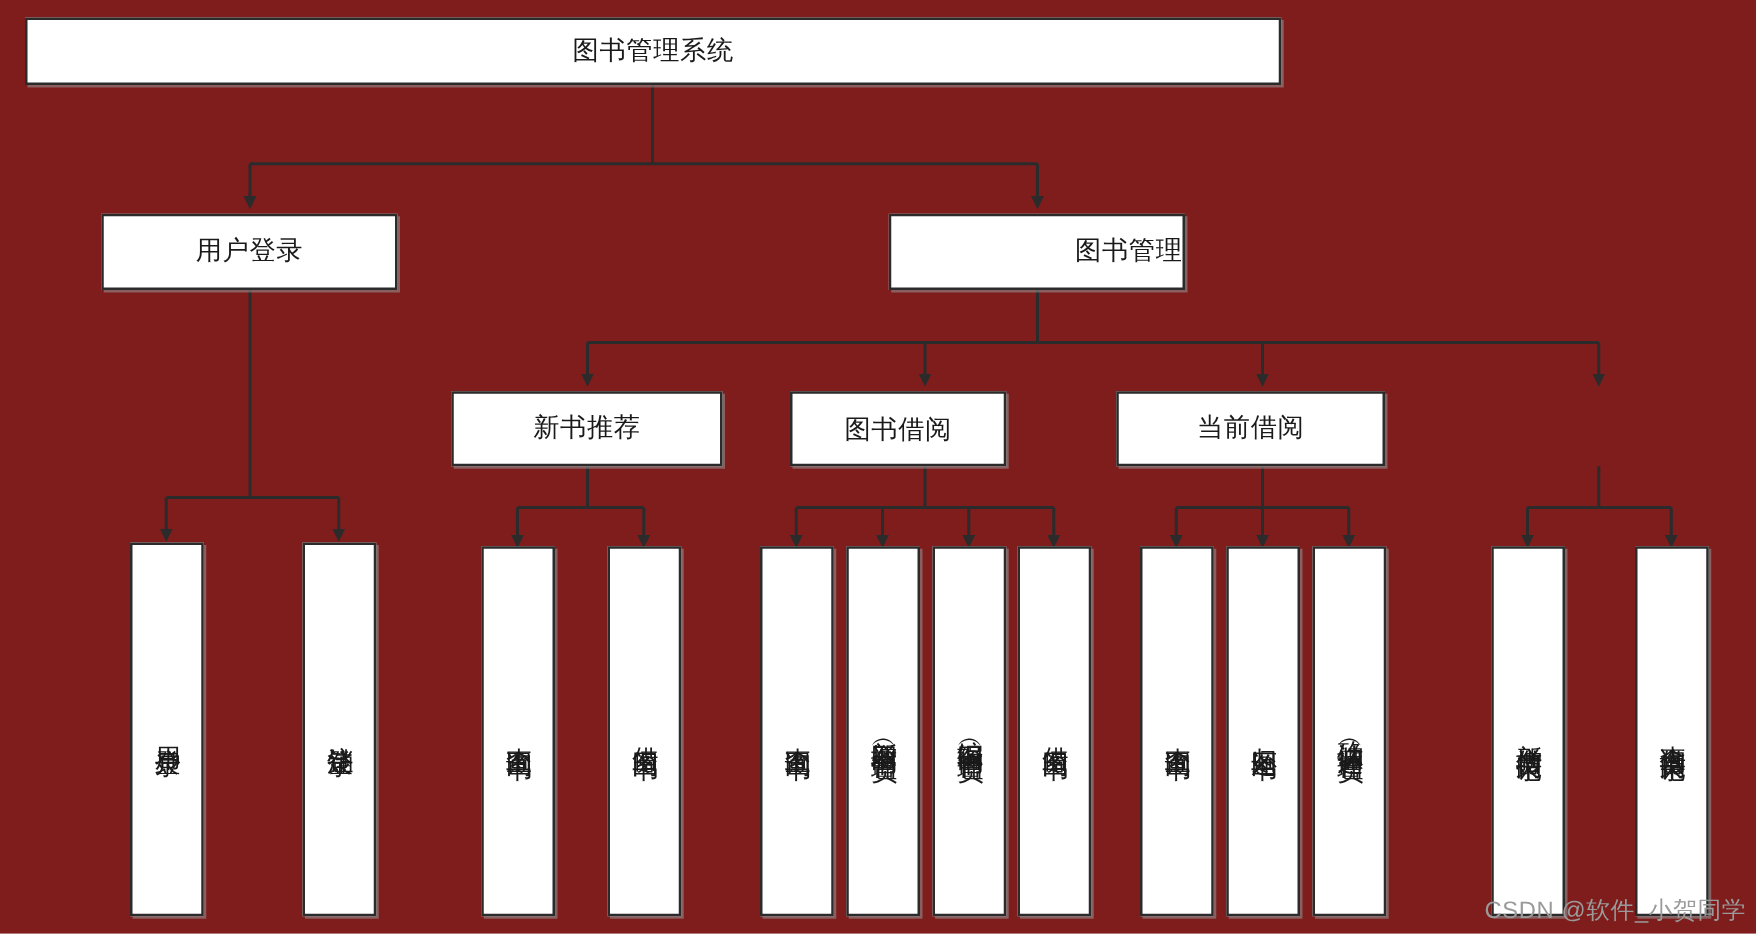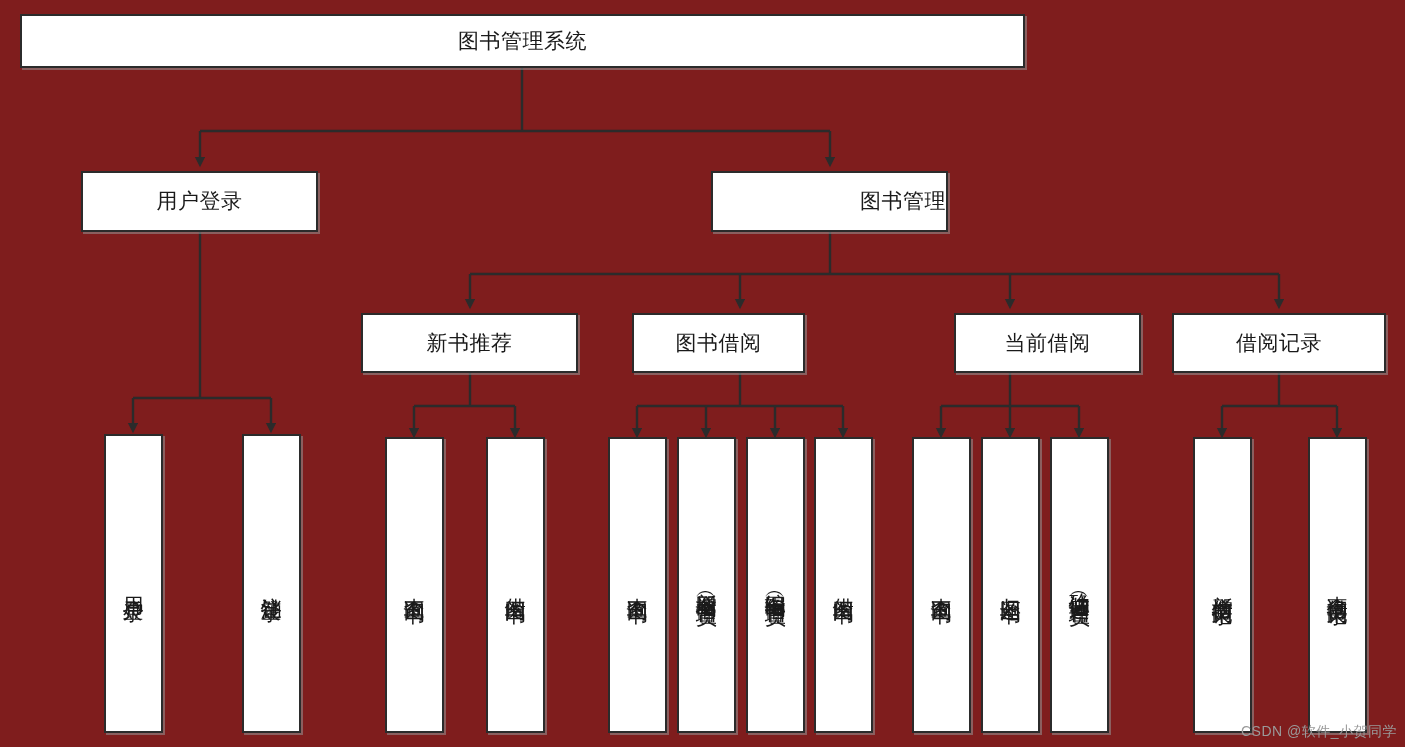--- a/index.html
+++ b/index.html
@@ -54,21 +54,21 @@
     left: 0;
     top: 0;
     width: 1405px;
     height: 747px;
     pointer-events: none;
   }
   .watermark {
     position: absolute;
     right: 8px;
     bottom: 6px;
-    font-size: 14px;
+    font-size: 19px;
     color: #9a9a9a;
     white-space: nowrap;
     letter-spacing: 0.5px;
   }
 </style>
 </head>
 <body>
 
 <div id="canvas">
 
@@ -132,25 +132,22 @@
   <div class="node shadowed" style="left:711px; top:171px; width:237px; height:61px;justify-content:flex-end;">
     <span class="label">图书管理</span>
   </div>
 
   <div class="node shadowed" style="left:361px; top:313px; width:217px; height:60px;text-align:center;">
     <span class="label">新书推荐</span>
   </div>
   <div class="node shadowed" style="left:632px; top:313px; width:173px; height:60px;font-family:Liberation Serif, serif;">
     <span class="label">图书借阅</span>
   </div>
-  <div class="node shadowed" style="left:954px; top:313px; width:187px; height:60px;">
+  <div class="node shadowed" style="left:893px; top:313px; width:215px; height:60px;">
     <span class="label">当前借阅</span>
-  </div>
-  <div class="node shadowed" style="left:1172px; top:313px; width:214px; height:60px;">
-    <span class="label">借阅记录</span>
   </div>
 
   <div class="node vertical shadowed" style="left:104px; top:434px; width:59px; height:299px;">
     <span class="label">用户登录</span>
   </div>
   <div class="node vertical shadowed" style="left:242px; top:434px; width:59px; height:299px;">
     <span class="label">注销登录</span>
   </div>
 
   <div class="node vertical shadowed" style="left:385px; top:437px; width:59px; height:296px;">

